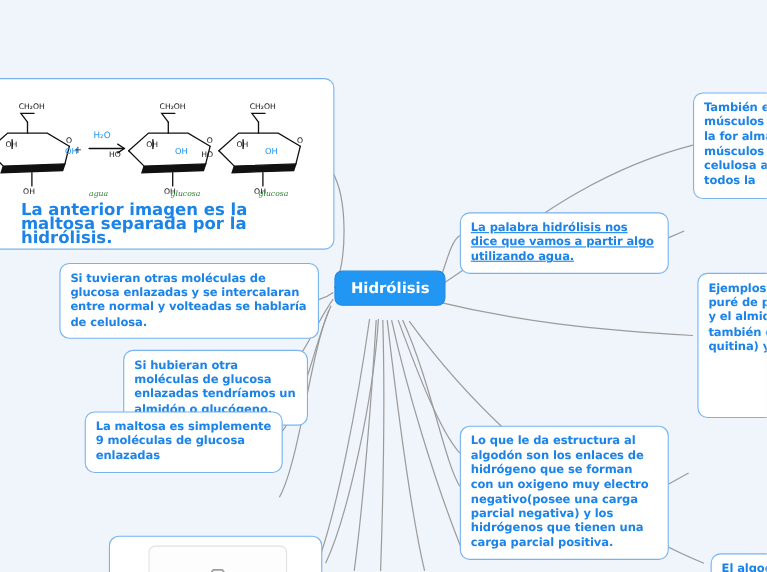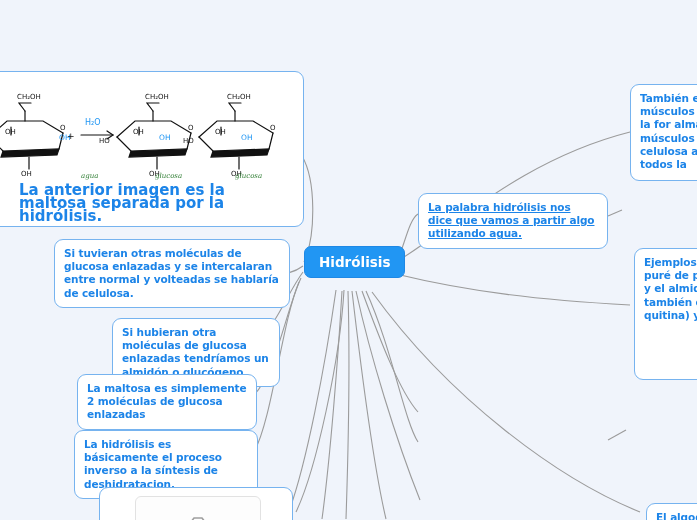--- a/index.html
+++ b/index.html
@@ -238,43 +238,43 @@
 
   <div class="node" style="left:54px; top:239px; width:236px;">
     <span>Si tuvieran otras moléculas de glucosa enlazadas y se intercalaran entre normal y volteadas se hablaría de celulosa.</span>
   </div>
 
   <div class="node" style="left:73px; top:318px; width:168px;margin-left:39px;">
     <span>Si hubieran otra moléculas de glucosa enlazadas tendríamos un almidón o glucógeno.</span>
   </div>
 
   <div class="node" style="left:77px; top:374px; width:180px;">
-    <span>La maltosa es simplemente 2 moléculas de glucosa enlazadas</span>
-  </div>
-
-  <div class="node" style="left:74px; top:430px; width:184px;">
-    <span>La hidrólisis es básicamente el proceso inverso a la síntesis de deshidratacion.</span>
-  </div>
+    <span>La maltosa es simplemente 9 moléculas de glucosa enlazadas</span>
+  </div>
+
 
   <div id="img-node">
     <div id="img-placeholder">
       <svg width="32" height="26" viewBox="0 0 32 26">
         <g fill="none" stroke="#9e9e9e" stroke-width="1.6" stroke-linejoin="round">
           <path d="M2,7 L9,7 L12,3 L20,3 L23,7 L30,7 L30,23 L2,23 Z"></path>
           <circle cx="16" cy="15" r="5.5"></circle>
           <path d="M13.5,17.5 A3.2,3.2 0 0 1 16,11.8"></path>
         </g>
       </svg>
     </div>
   </div>
 
   <div class="node" style="left:418px; top:193px; width:190px;text-decoration:underline;">
     <span>La palabra hidrólisis nos dice que vamos a partir algo utilizando agua.</span>
   </div>
 
+  <div class="node" style="left:418px; top:387px; width:190px;">
+    <span>Lo que le da estructura al algodón son los enlaces de hidrógeno que se forman con un oxigeno muy electro negativo(posee una carga parcial negativa) y los hidrógenos que tienen una carga parcial positiva.</span>
+  </div>
 
   <div class="node" style="left:630px; top:84px; width:140px; overflow:hidden; height:97px;">
     <span>También en músculos te que es la for almacenamo músculos y t celulosa a nu por todos la</span>
   </div>
 
   <div class="node" style="left:634px; top:248px; width:140px; overflow:hidden; height:132px;">
     <span>Ejemplos son deriva puré de pa almidón y el almid puras cad también e insectos ( quitina) y es un poli</span>
   </div>
 
   <div class="node" style="left:646px; top:503px; width:140px; overflow:hidden; height:34px;">

